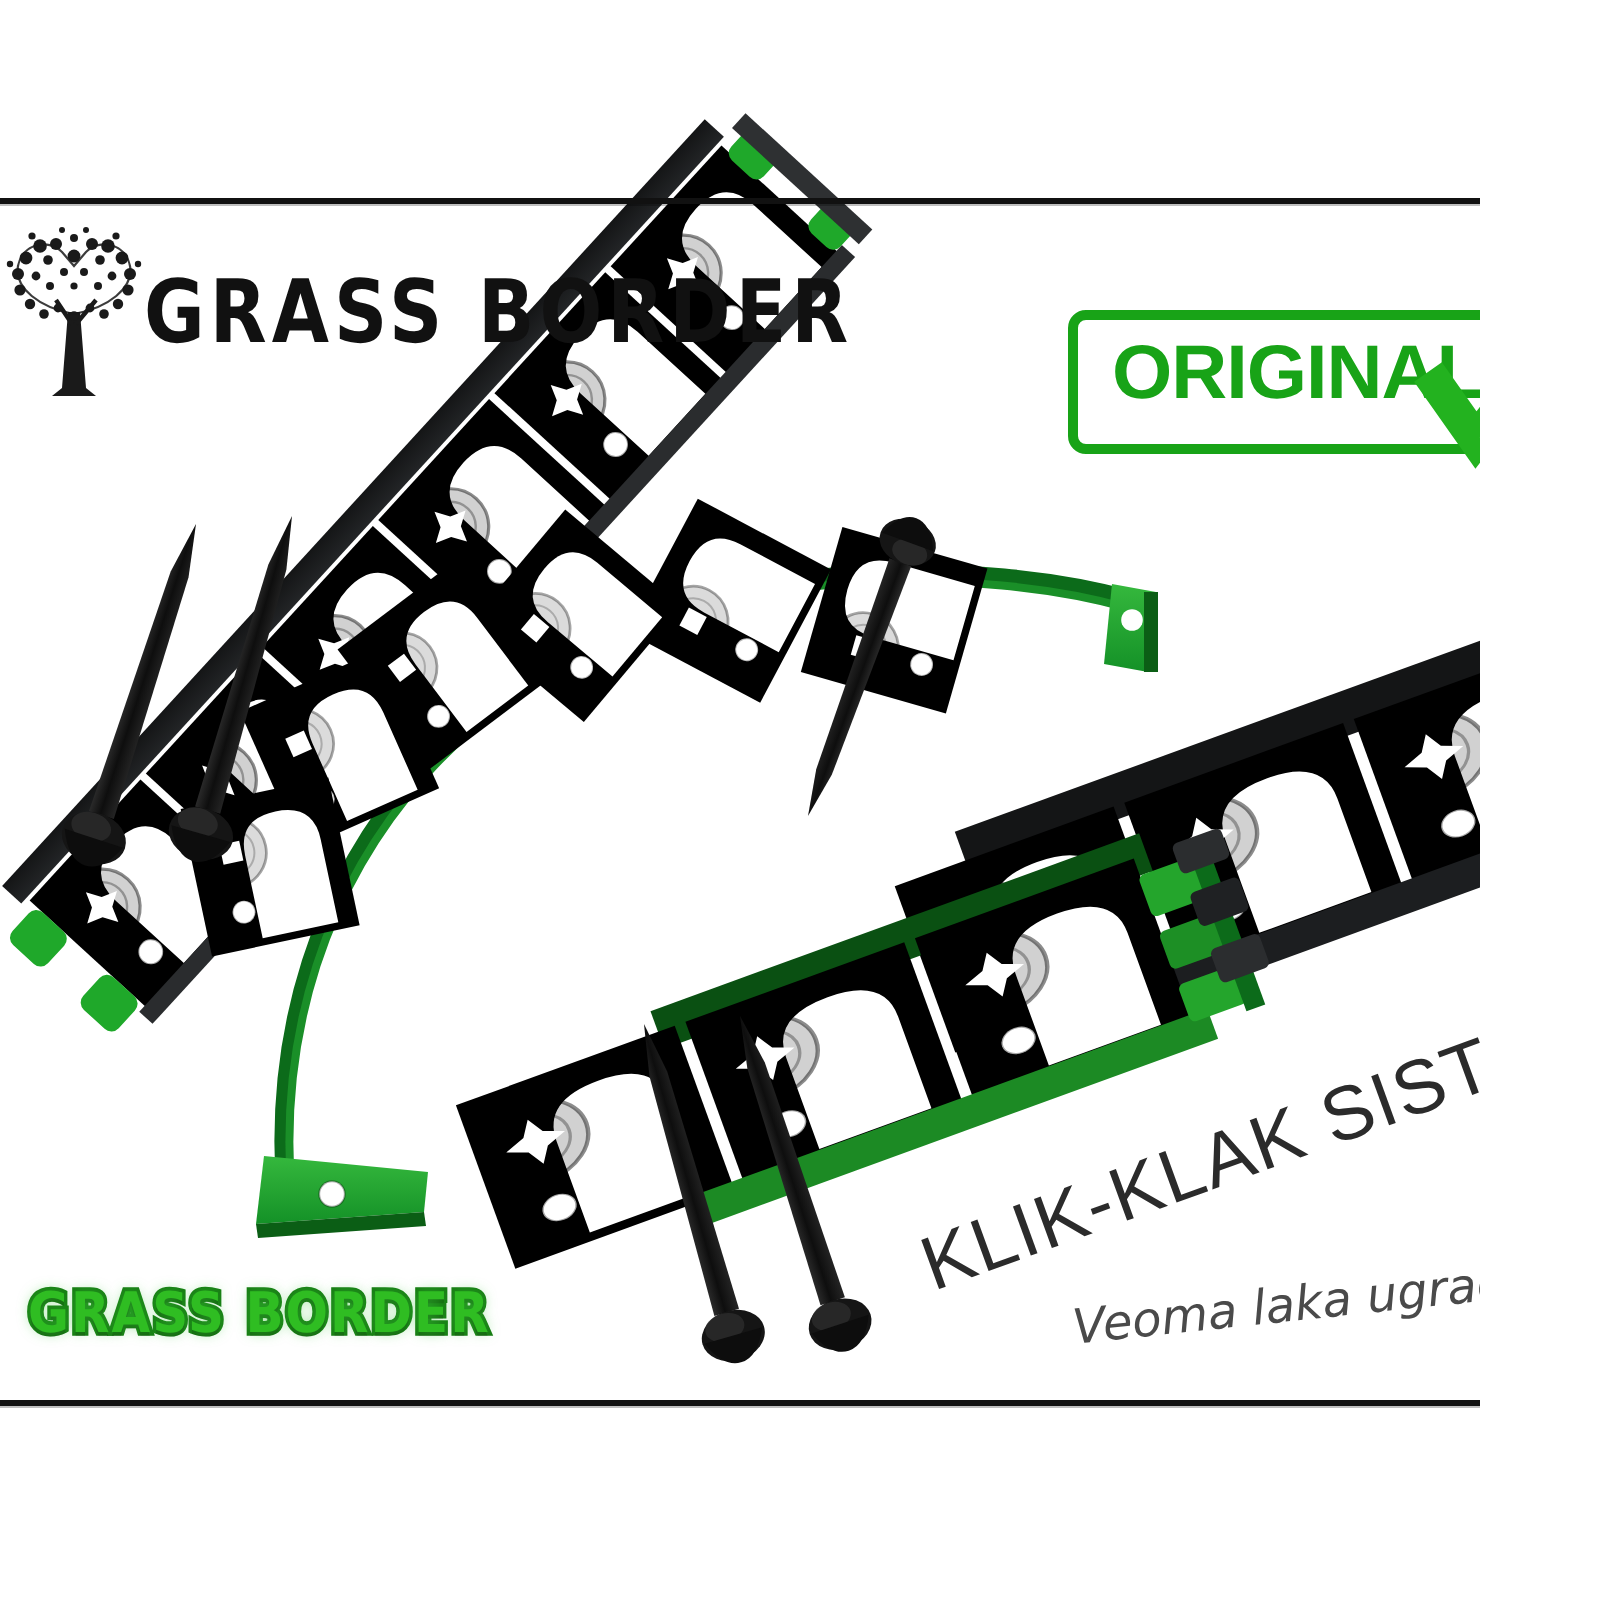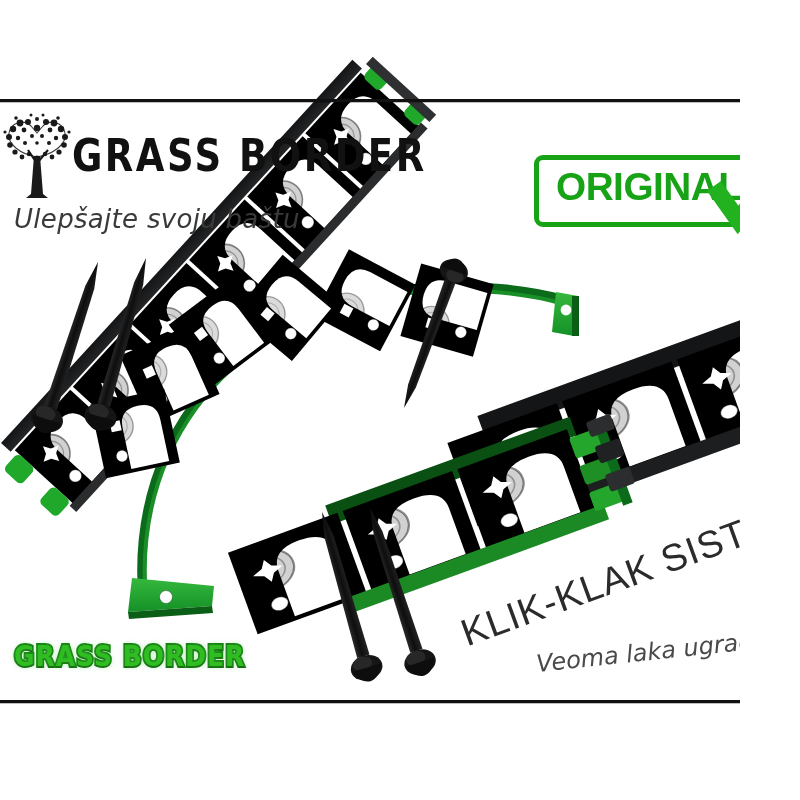--- a/index.html
+++ b/index.html
@@ -298,21 +298,20 @@
         <circle cx="39" cy="9" r="2"></circle>
         <circle cx="33" cy="5" r="1.5"></circle>
           <circle cx="45" cy="5" r="1.5"></circle>
       </g>
 
       <path d="M39,47 C22,44 9,34 11,23 C13,12 26,9 33,16 L39,23 L45,16 C52,9 65,12 67,23 C69,34 56,44 39,47 Z" fill="none" stroke="#1a1a1a" stroke-width="1.1" opacity=".85"></path>
     </g>
   </svg>
 
   <div class="brand-title">GRASS BORDER</div>
-  <div class="tagline">Ulepšajte svoju baštu</div>
 
   <div class="badge"></div>
   <div class="badge-label">ORIGINAL</div>
   <svg class="badge-check" viewBox="0 0 110 110">
     <path d="M14,58 L38,92 L104,6" fill="none" stroke="#23b21f" stroke-width="17" stroke-linecap="butt" stroke-linejoin="miter"></path>
   </svg>
 
   <div class="footer-logo">GRASS BORDER</div>
 
   <div class="klik">KLIK-KLAK SISTEM</div>

